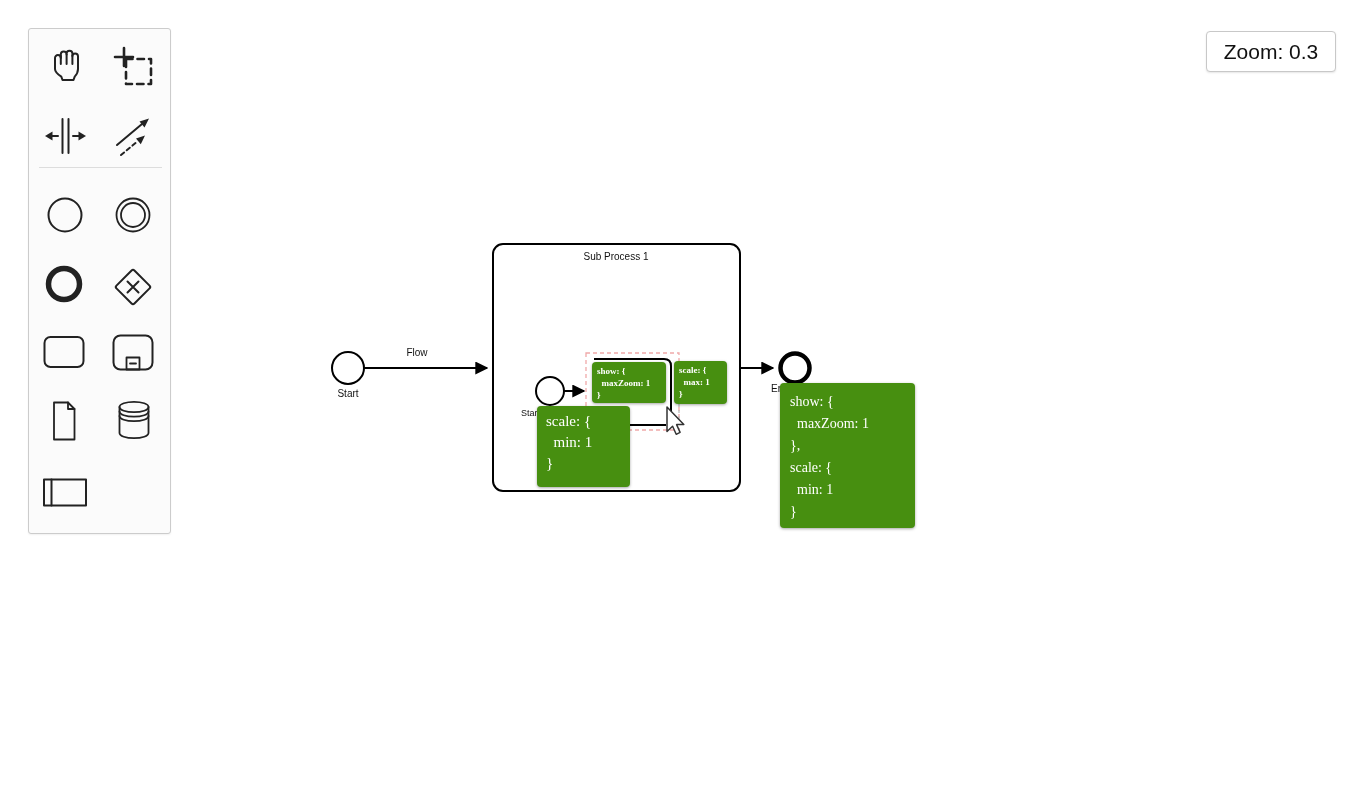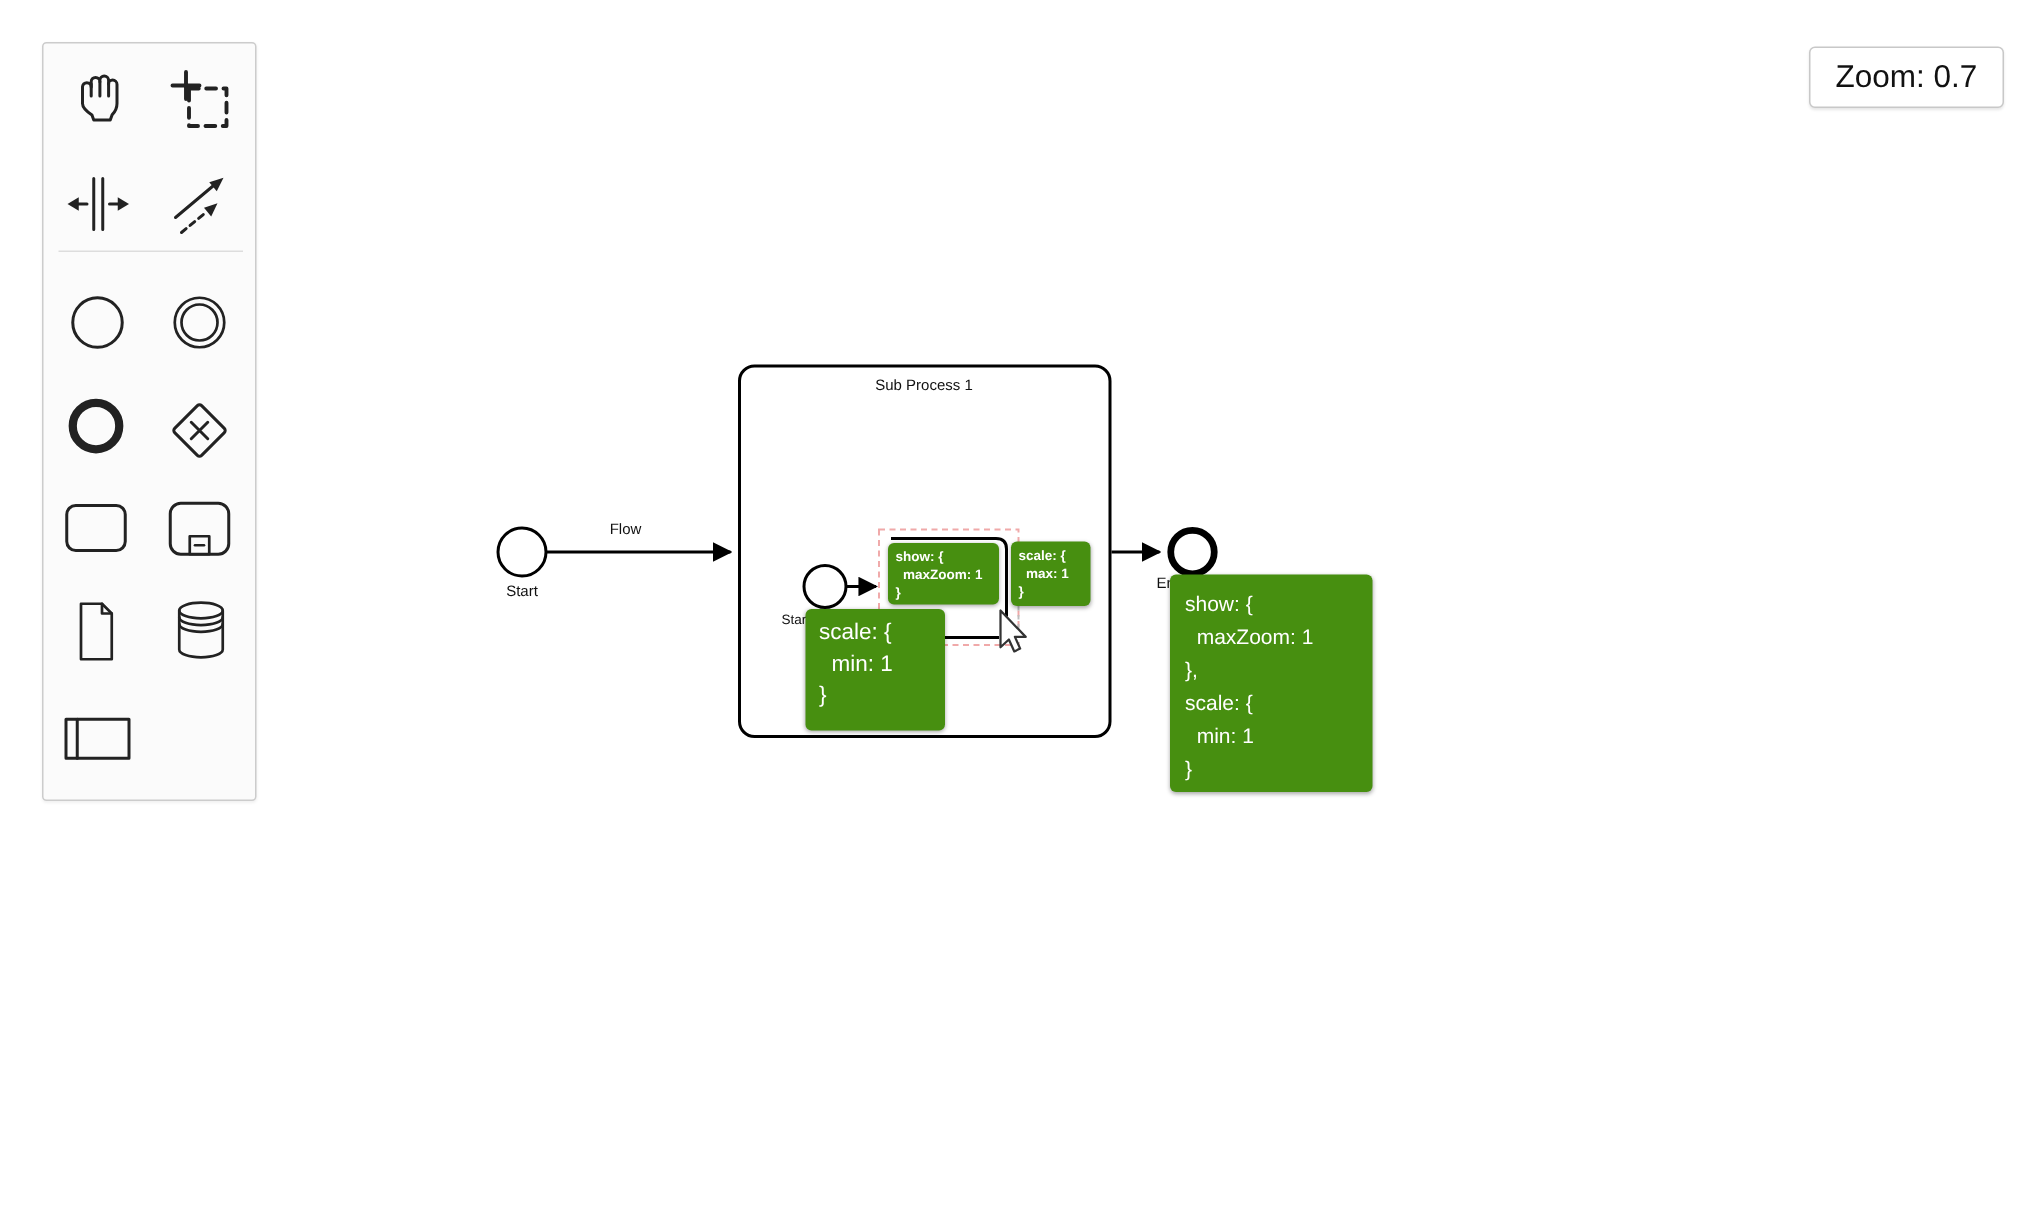--- a/index.html
+++ b/index.html
@@ -20,21 +20,21 @@
     font-size: 10px;
     fill: #111;
   }
   .bpmn-label-small { font-size: 9px; }
 
   
   .overlay {
     position: absolute;
     background: #478f10;
     color: #ffffff;
-    font-family: Liberation Sans, sans-serif;
+    font-family: Liberation Serif, serif;
     white-space: pre;
     border-radius: 4px;
     box-shadow: 0 1px 3px rgba(0,0,0,0.35);
     overflow: hidden;
   }
   #ov-task-show   { left: 592px; top: 362px; width: 74px;  height: 41px;
                     font-size: 9px;  line-height: 12px; font-weight: 700;
                     padding: 3px 5px; }
   #ov-task-scale  { left: 674px; top: 361px; width: 53px;  height: 43px;
                     font-size: 9px;  line-height: 12px; font-weight: 700;
@@ -232,13 +232,13 @@
     </svg>
   </div>
   <div class="palette-entry pe-participant">
     <svg viewBox="0 0 46 46">
       <rect class="pal-stroke" x="2" y="10.5" width="42" height="26"></rect>
       <path class="pal-stroke" d="M9.5,10.5 V36.5"></path>
     </svg>
   </div>
 </div>
 
-<div id="zoom-indicator">Zoom: 0.7</div>
+<div id="zoom-indicator">Zoom: 0.3</div>
 
 </body></html>

